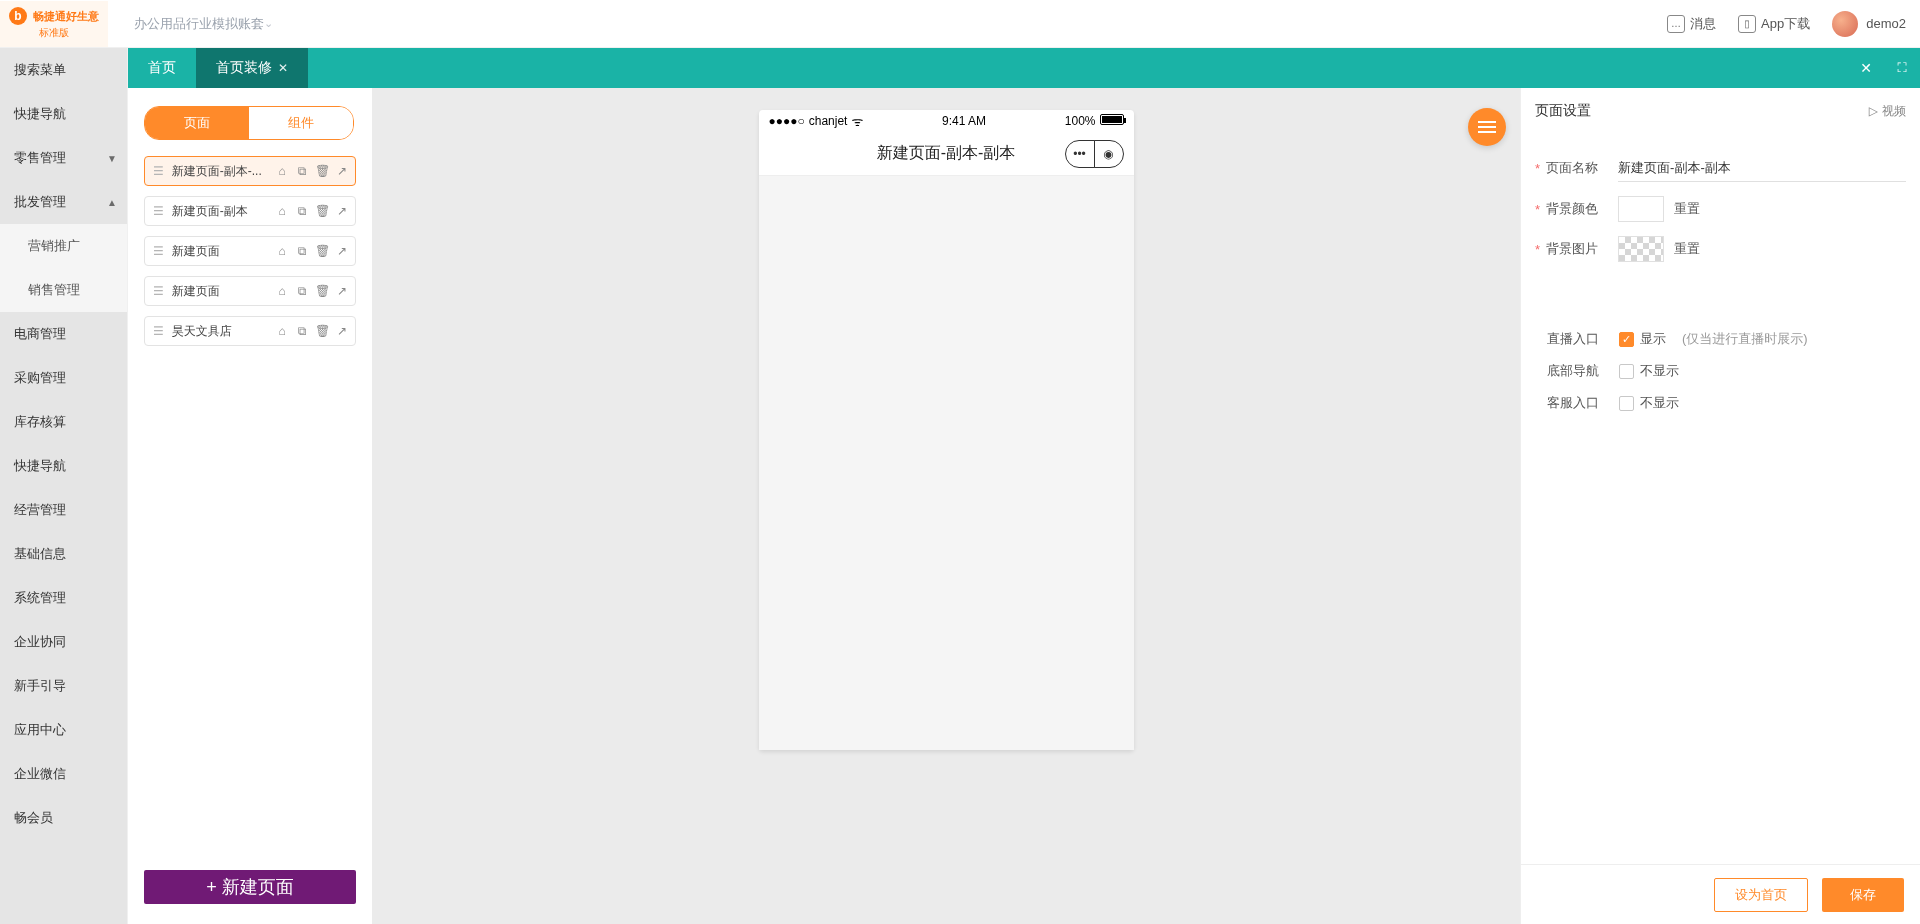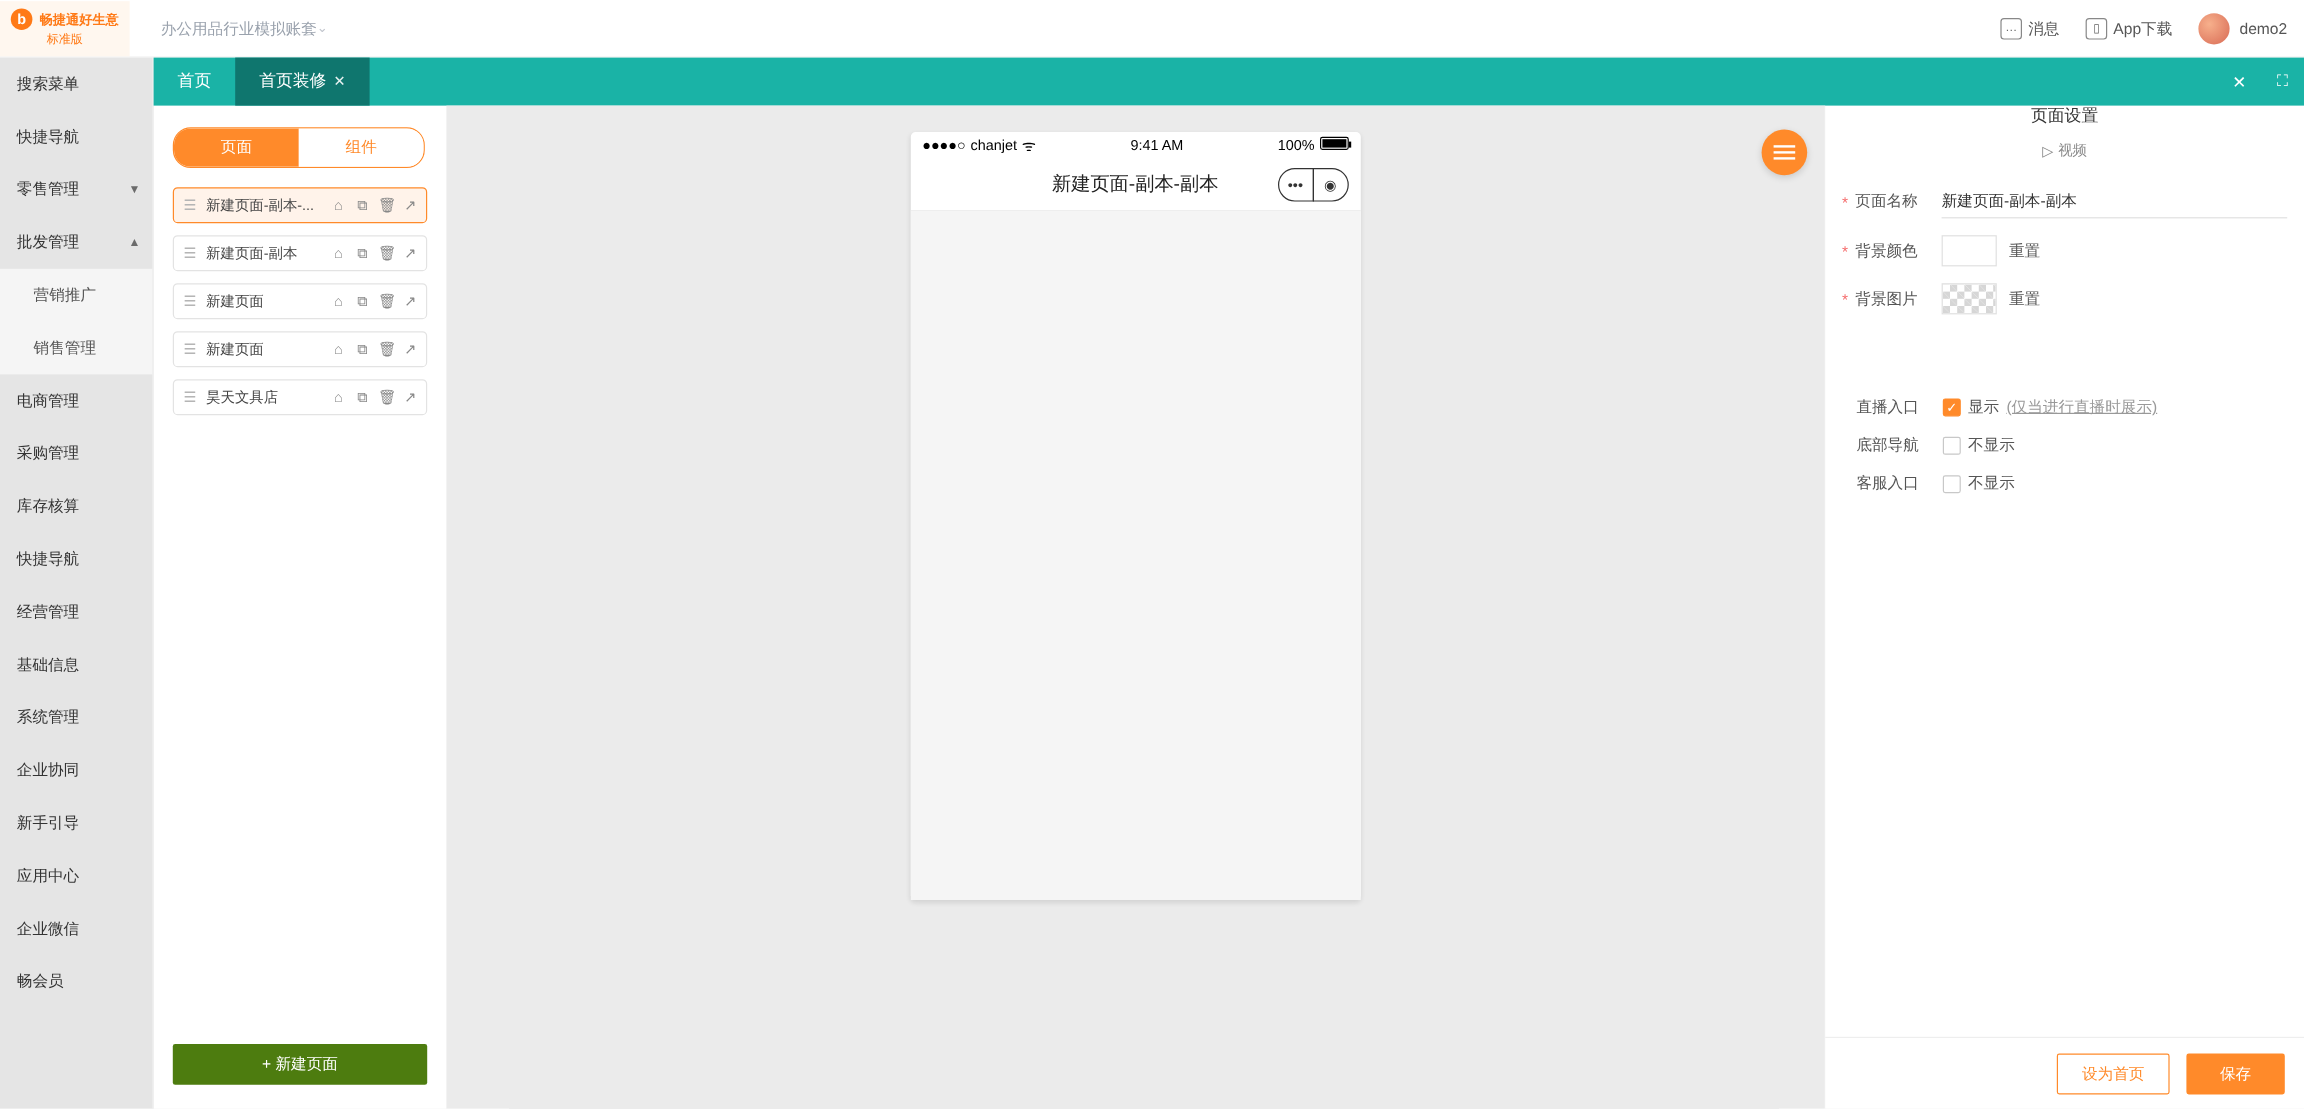--- a/index.html
+++ b/index.html
@@ -48,21 +48,21 @@
 .seg div { flex:1; display:flex; align-items:center; justify-content:center; font-size:13px; cursor:pointer;}
 .seg .sel { background:#ff8a2a; color:#fff;}
 .seg .unsel { color:#ff8a2a; background:#fff;}
 .page-list { margin-top:16px; display:flex; flex-direction:column; gap:10px;}
 .page-item { display:flex; align-items:center; height:30px; border:1px solid #e3e3e3; border-radius:4px; padding:0 6px 0 8px; font-size:12px; color:#444; gap:8px; cursor:pointer;}
 .page-item.selected { border-color:#ff8a2a; background:#fff3ea;}
 .page-item .drag { color:#b5b5b5; font-size:12px;}
 .page-item .name { flex:1; white-space:nowrap; overflow:hidden; text-overflow:ellipsis;}
 .page-item .acts { display:flex; gap:6px; color:#888; font-size:12px;}
 .page-item .acts span{width:14px;text-align:center;cursor:pointer;}
-.new-page-btn { margin-top:auto; margin-bottom:20px; height:34px; background:#4d7c0f; color:#fff; display:flex; align-items:center; justify-content:center; border-radius:2px; font-size:13px; cursor:pointer;}
+.new-page-btn { margin-top:auto; margin-bottom:20px; height:34px; background:#701a75; color:#fff; display:flex; align-items:center; justify-content:center; border-radius:2px; font-size:18px; cursor:pointer;}
 
 
 .canvas-wrap { flex:1; background:#ebebeb; display:flex; justify-content:center; align-items:flex-start; padding-top:22px; position:relative;}
 .float-btn { position:absolute; right:14px; top:20px; width:38px; height:38px; border-radius:50%; background:#ff8a2a; display:flex; align-items:center; justify-content:center; color:#fff; cursor:pointer; box-shadow:0 2px 6px rgba(0,0,0,.15);}
 .float-btn span{display:block;width:18px;height:2px;background:#fff;box-shadow:0 -5px 0 #fff,0 5px 0 #fff;}
 .phone { width:375px; height:640px; background:#fff; border-radius:4px; box-shadow:0 2px 4px rgba(0,0,0,.1); display:flex; flex-direction:column;}
 .status-bar { height:22px; display:flex; align-items:center; justify-content:space-between; padding:0 10px; font-size:12px; color:#000;}
 .status-bar .left{display:flex;align-items:center;gap:4px;}
 .status-bar .right{display:flex;align-items:flex-start;gap:4px;}
 .wifi { font-size:13px;}
@@ -72,33 +72,33 @@
 .mini-header { height:44px; border-bottom:1px solid #eee; display:flex; align-items:center; justify-content:center; position:relative;}
 .mini-header .title { font-size:16px; color:#222;}
 .mini-header .caps { position:absolute; right:10px; display:flex; align-items:center; gap:-1px;}
 .cap { width:30px; height:28px; border:1px solid #333; display:flex; align-items:center; justify-content:center; font-size:12px; color:#333;}
 .cap:first-child{border-radius:14px 0 0 14px;}
 .cap:last-child{border-radius:0 14px 14px 0;margin-left:-1px;}
 .phone-body { flex:1; background:#f5f5f5;}
 
 
 .settings { width:400px; display:flex; flex-direction:column; border-left:1px solid #eee;}
-.settings-head { display:flex; align-items:center; justify-content:space-between; height:46px; padding:0 14px; font-size:14px;flex-direction:column;}
+.settings-head { display:flex; align-items:center; justify-content:space-between; height:46px; padding:0 14px; font-size:14px;}
 .settings-head .vlink{display:flex;align-items:center;gap:4px;color:#888;font-size:12px;cursor:pointer;}
 .settings-body { padding:6px 14px; flex:1;}
 .form-row { display:flex; align-items:center; margin:14px 0; font-size:13px; color:#555;}
 .form-row .req { color:#f56c6c; margin-right:6px;}
 .form-row .lbl { width:72px;}
 .form-row input.text { flex:1; height:28px; border:none; border-bottom:1px solid #e0e0e0; outline:none; font-size:13px; color:#333;}
 .swatch { width:46px; height:26px; background:#fff; border:1px solid #e0e0e0;}
 .swatch.checker { background-image:linear-gradient(45deg,#d6d6d6 25%,transparent 25%,transparent 75%,#d6d6d6 75%),linear-gradient(45deg,#d6d6d6 25%,transparent 25%,transparent 75%,#d6d6d6 75%); background-size:12px 12px; background-position:0 0,6px 6px;}
 .reset-link { margin-left:10px; color:#555; cursor:pointer;}
 .chk { width:15px; height:15px; border:1px solid #c8c8c8; border-radius:2px; display:inline-flex; align-items:center; justify-content:center; margin-right:6px; font-size:11px; color:#fff; cursor:pointer;}
 .chk.checked { background:#ff8a2a; border-color:#ff8a2a;}
-.note { color:#999; margin-left:6px;text-decoration:underline;}
+.note { color:#999; margin-left:16px;}
 .settings-foot { height:60px; display:flex; align-items:center; justify-content:flex-end; gap:14px; padding:0 16px; border-top:1px solid #eee;}
 .btn-outline { height:34px; padding:0 20px; border:1px solid #ff8a2a; color:#ff8a2a; background:#fff; border-radius:2px; display:flex; align-items:center; cursor:pointer; font-size:13px;}
 .btn-solid { height:34px; padding:0 28px; background:#ff8a2a; color:#fff; border-radius:2px; display:flex; align-items:center; cursor:pointer; font-size:13px;}
 </style>
 </head>
 <body>
 
 <div class="top-header">
   <div class="logo-block">
     <div class="logo-row">

